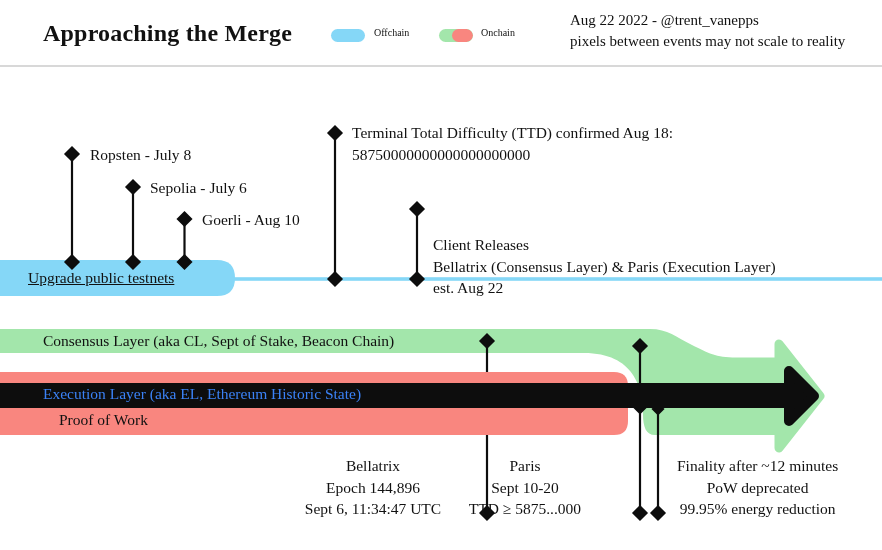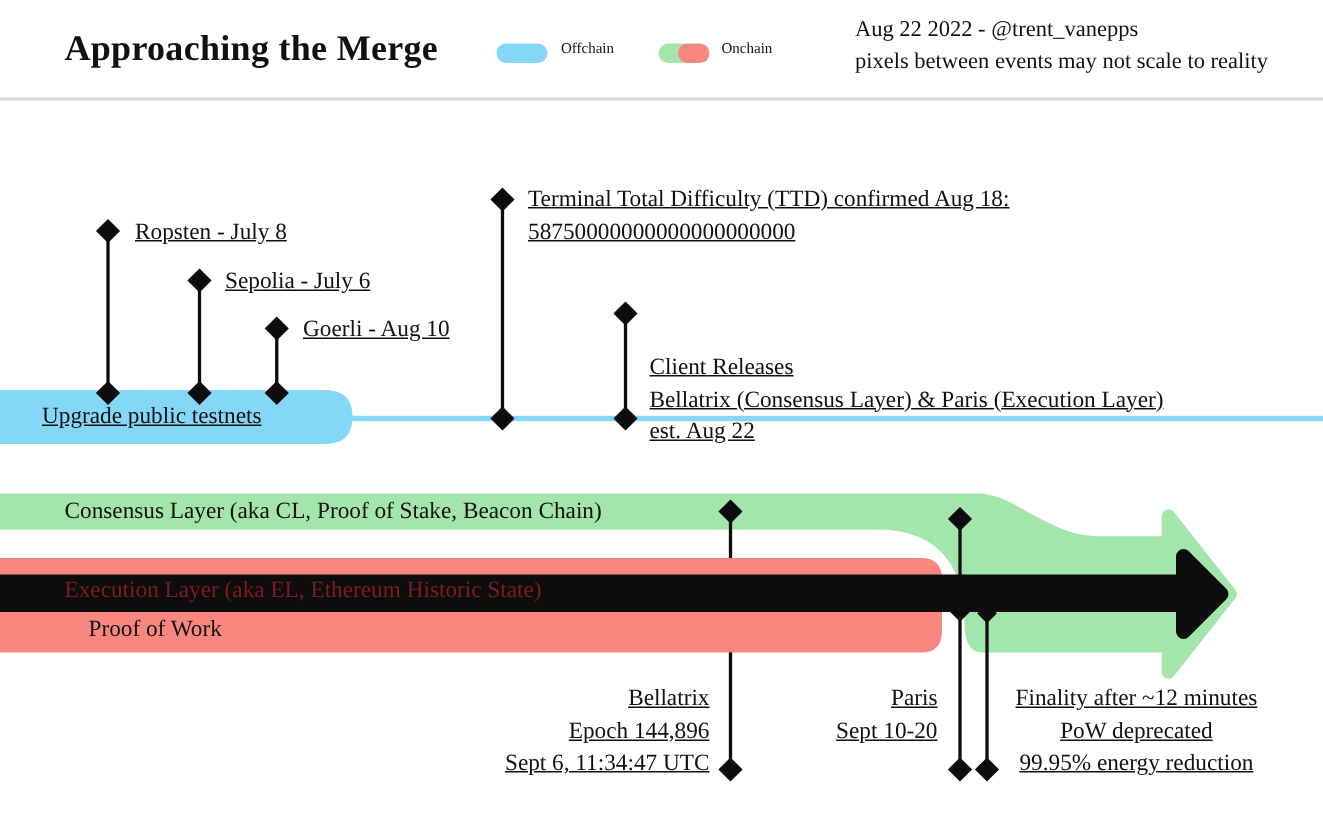--- a/index.html
+++ b/index.html
@@ -8,24 +8,24 @@
     font-family:"Liberation Serif","DejaVu Serif",serif;color:#111111;
   }
   .abs{position:absolute;}
   #page-title{left:43px;top:20px;font-size:24px;font-weight:bold;letter-spacing:.2px;}
   .legend-label{font-size:10px;top:27px;}
   #legend-offchain-swatch{left:331px;top:29px;width:34px;height:13px;border-radius:7px;background:#85d7f7;}
   #legend-onchain-swatch{left:439px;top:29px;width:34px;height:13px;border-radius:7px;background:#a3e6ab;overflow:hidden;}
   #legend-onchain-swatch .red-half{position:absolute;right:0;top:0;width:21px;height:13px;border-radius:7px;background:#f9867f;}
   #attribution{left:570px;top:10px;font-size:15px;line-height:21px;}
   #header-rule{left:0;top:65px;width:882px;height:2px;background:#d8d8d8;}
-  .evt-label{font-size:15.5px;line-height:21.5px;white-space:nowrap;text-decoration:underline;}
+  .evt-label{font-size:15.5px;line-height:21.5px;white-space:nowrap;}
   .bar-label{font-size:15.5px;white-space:nowrap;}
   #diagram-svg{position:absolute;left:0;top:0;}
-  .ra{text-align:right;}
+  .ra{text-align:center;}
 </style>
 </head>
 <body>
 
 <svg id="diagram-svg" width="882" height="550" viewBox="0 0 882 550">
 
   <path d="M0,260 H217 Q235,260 235,278 Q235,296 217,296 H0 Z" fill="#85d7f7"></path>
   <rect x="230" y="277.2" width="652" height="3.6" fill="#85d7f7"></rect>
 
   <path fill="#a3e6ab" d="M0,329 H650 C668,329 676,337 692,345 C708,353 716,357.5 736,357.5 H779 V435 H655
@@ -108,32 +108,33 @@
   <div>58750000000000000000000</div>
 </div>
 
 <div class="abs evt-label" style="left:433px;top:198px;margin-top:36px;">
   <div>Client Releases</div>
   <div>Bellatrix (Consensus Layer) &amp; Paris (Execution Layer)</div>
   <div>est. Aug 22</div>
 </div>
 
 <div class="abs bar-label" style="left:28px;top:269px;text-decoration:underline;">Upgrade public testnets</div>
-<div class="abs bar-label" style="left:43px;top:332px;">Consensus Layer (aka CL, Proof of Stake, Beacon Chain)</div>
-<div class="abs bar-label" style="left:43px;top:385px;color:#7f1d1d;">Execution Layer (aka EL, Ethereum Historic State)</div>
+<div class="abs bar-label" style="left:43px;top:332px;">Consensus Layer (aka CL, Sept of Stake, Beacon Chain)</div>
+<div class="abs bar-label" style="left:43px;top:385px;color:#3b82f6;">Execution Layer (aka EL, Ethereum Historic State)</div>
 <div class="abs bar-label" style="left:43px;top:411px;margin-left:16px;">Proof of Work</div>
 
 <div class="abs evt-label ra" style="left:273px;top:455px;width:200px;">
   <div>Bellatrix</div>
   <div>Epoch 144,896</div>
   <div>Sept 6, 11:34:47 UTC</div>
 </div>
 
 <div class="abs evt-label ra" style="left:425px;top:455px;width:200px;">
   <div>Paris</div>
   <div>Sept 10-20</div>
+  <div>TTD ≥ 5875...000</div>
 </div>
 
 <div class="abs evt-label" style="left:677px;top:455px;text-align:center;">
   <div>Finality after ~12 minutes</div>
   <div>PoW deprecated</div>
   <div>99.95% energy reduction</div>
 </div>
 
 </body></html>

